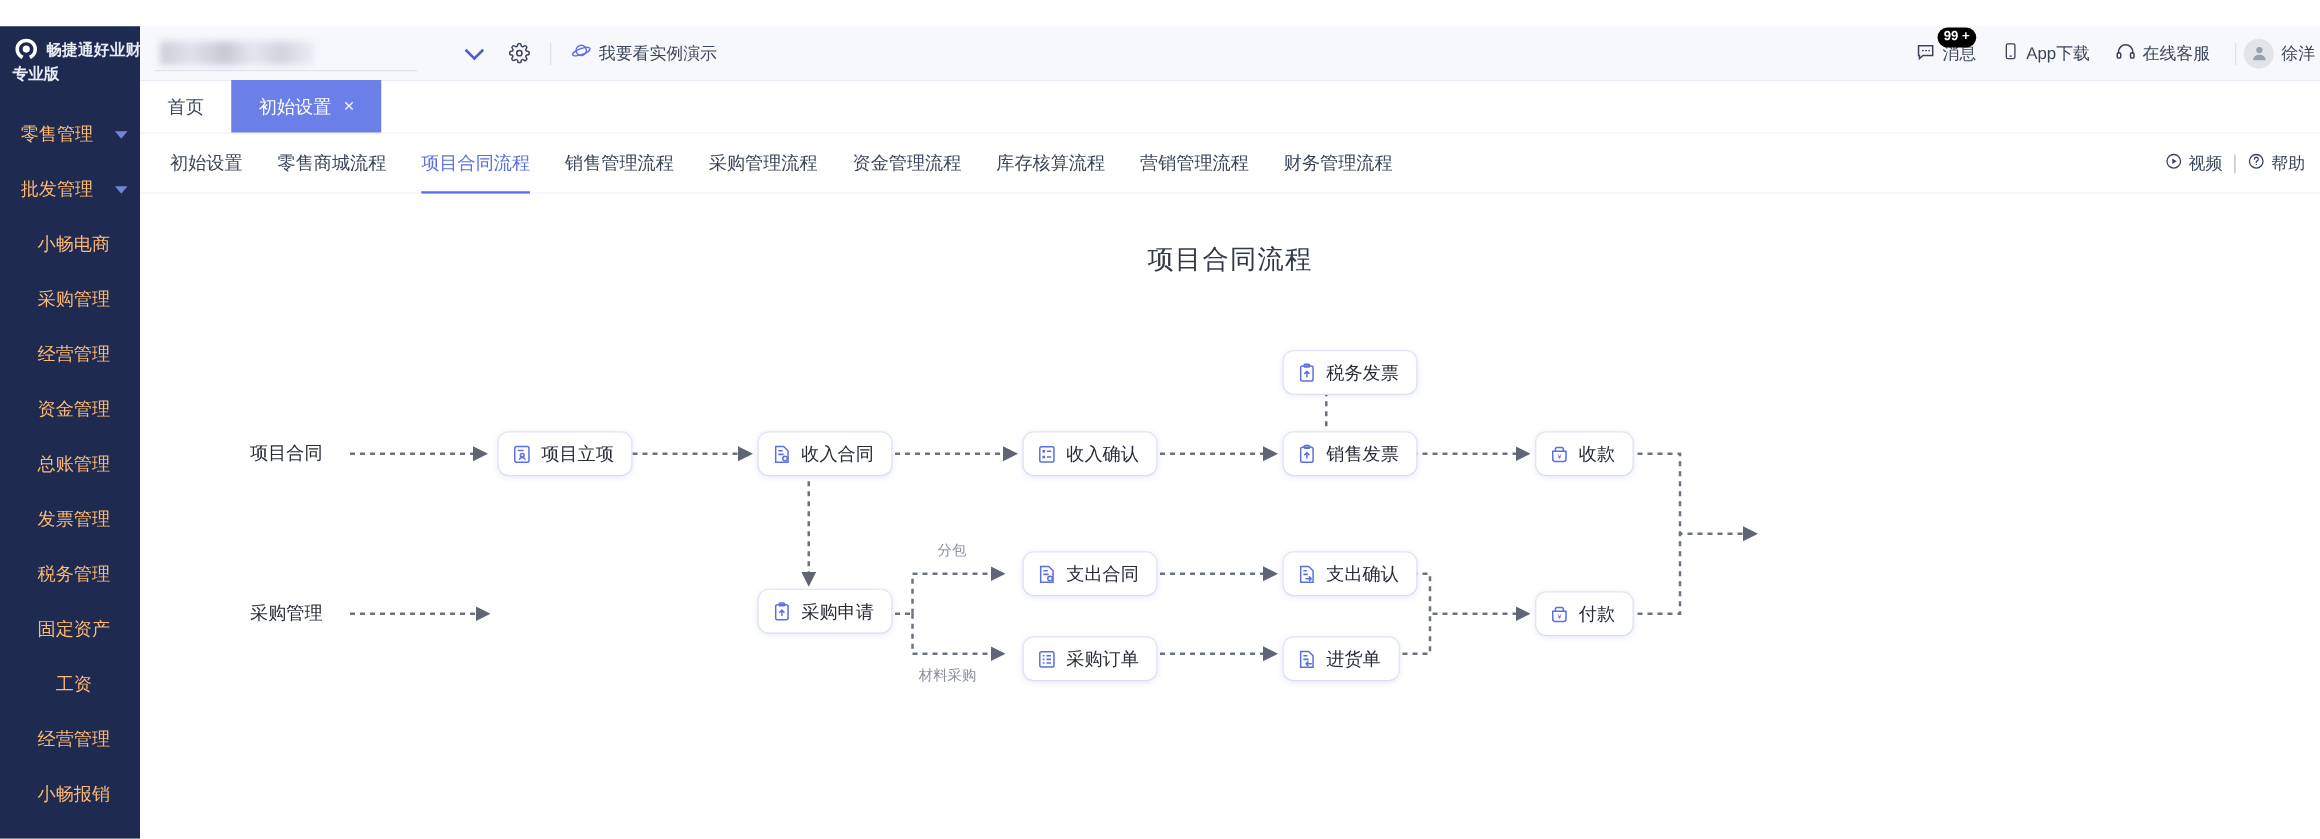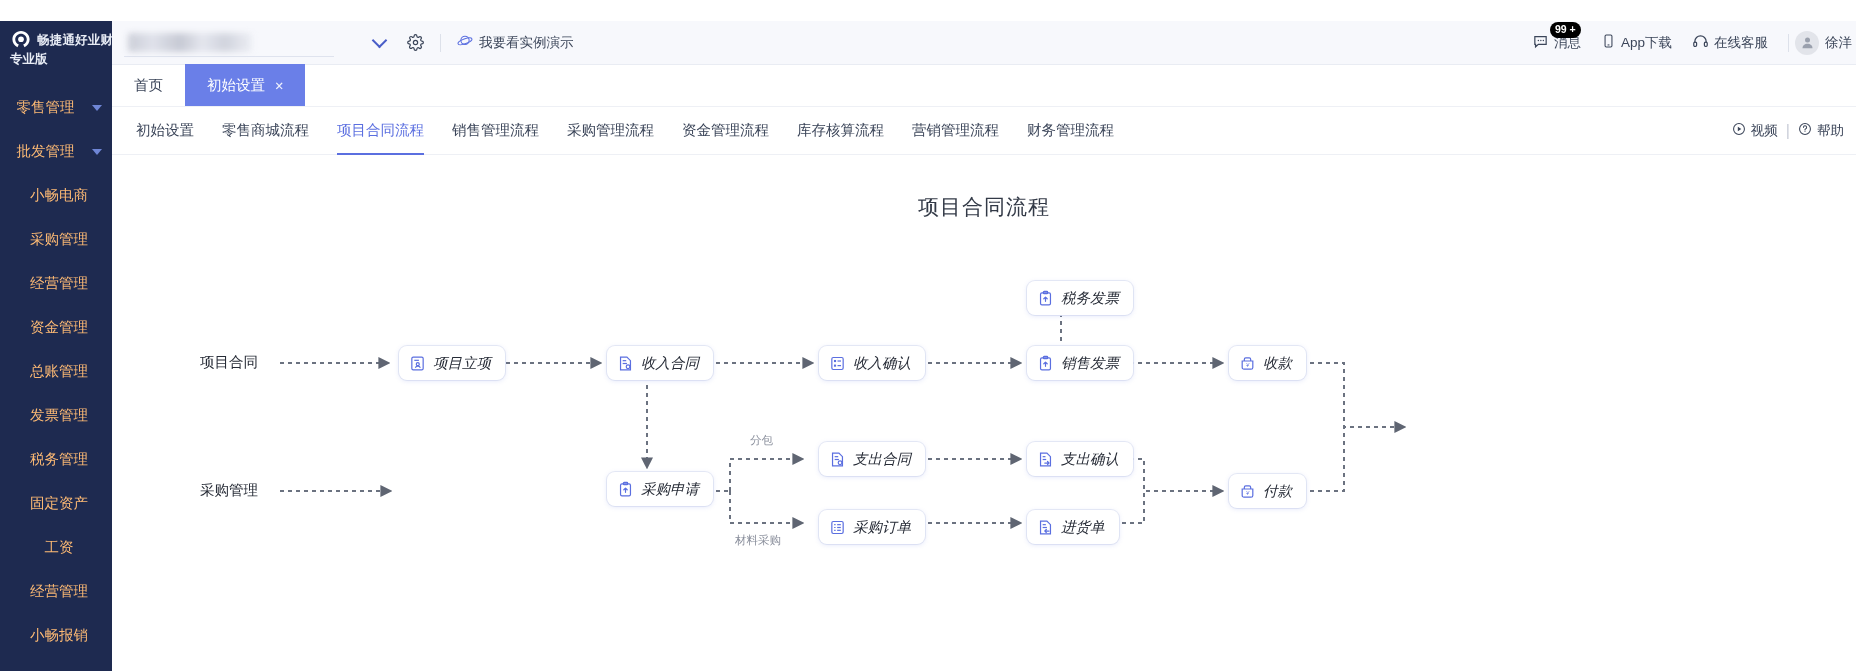--- a/index.html
+++ b/index.html
@@ -130,21 +130,21 @@
     position:absolute; left:0; right:0; top:38px; text-align:center;
     font-size: 21px; color:#333a47; font-weight:400; letter-spacing:1px;
   }
   #svg-layer { position:absolute; left:0; top:0; width:100%; height:100%; }
 
   .node {
     position:absolute; height: 34px; background:#fff;
     border-radius: 8px; display:flex; align-items:center;
     padding: 0 14px 0 10px; gap: 7px;
     box-shadow: 0 1px 5px rgba(91,111,224,.18), 0 0 0 1px rgba(233,236,245,.9);
-    font-size: 14.5px; color:#262b36; white-space: nowrap; cursor: pointer; font-style: italic;
+    font-size: 14.5px; color:#262b36; white-space: nowrap; cursor: pointer;
   }
   .node .ico { width:17px; height:17px; flex:0 0 17px; display:flex; align-items:center; justify-content:center;}
   .row-label {
     position:absolute; font-size:14.5px; color:#262b36; white-space:nowrap;
   }
   .edge-label {
     position:absolute; font-size:11.5px; color:#8a8f9c; white-space:nowrap;
   }
 </style>
 </head>

